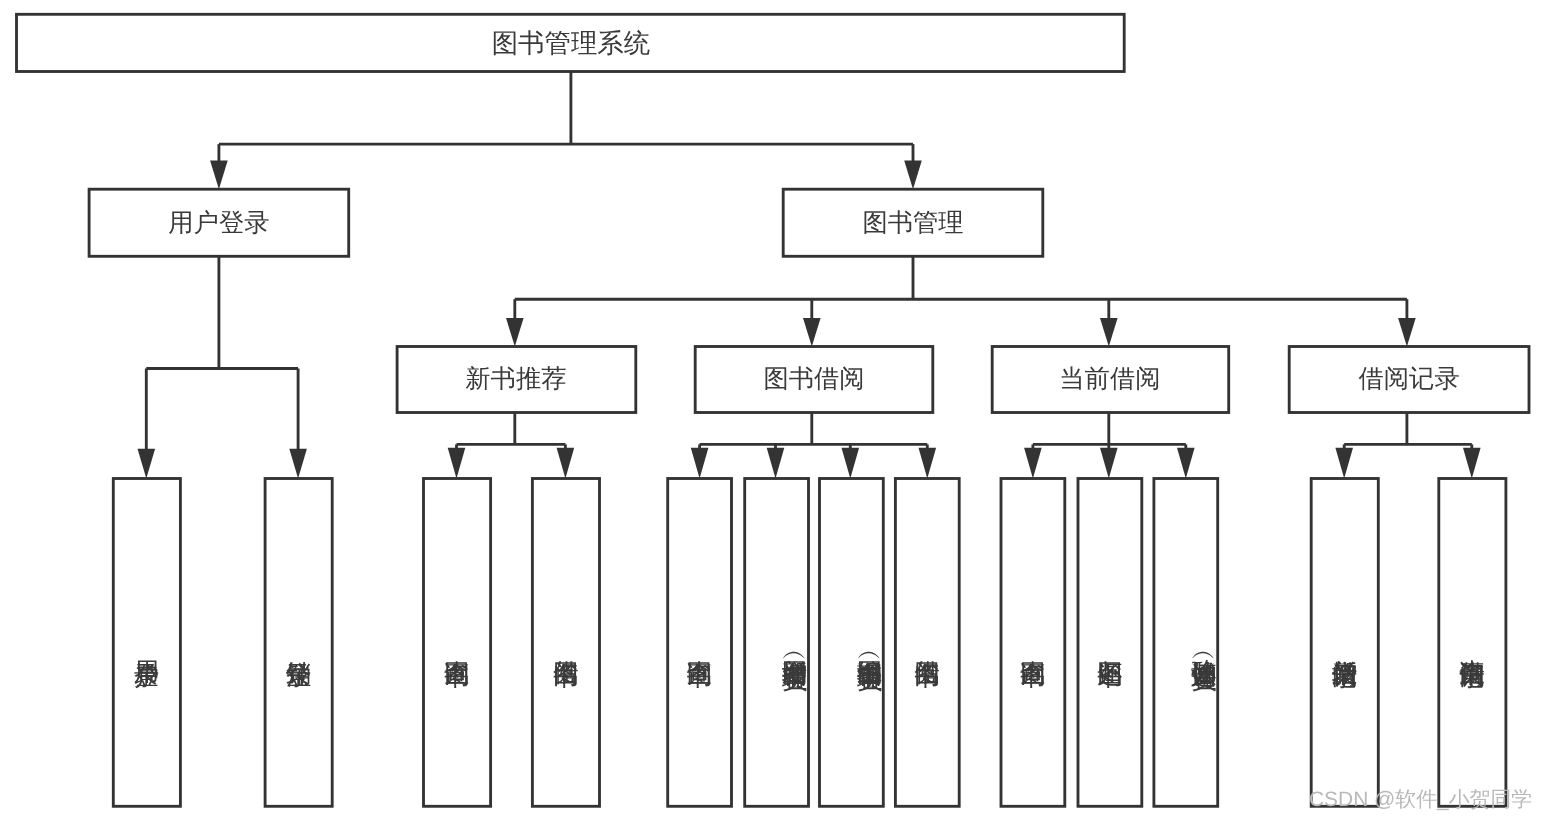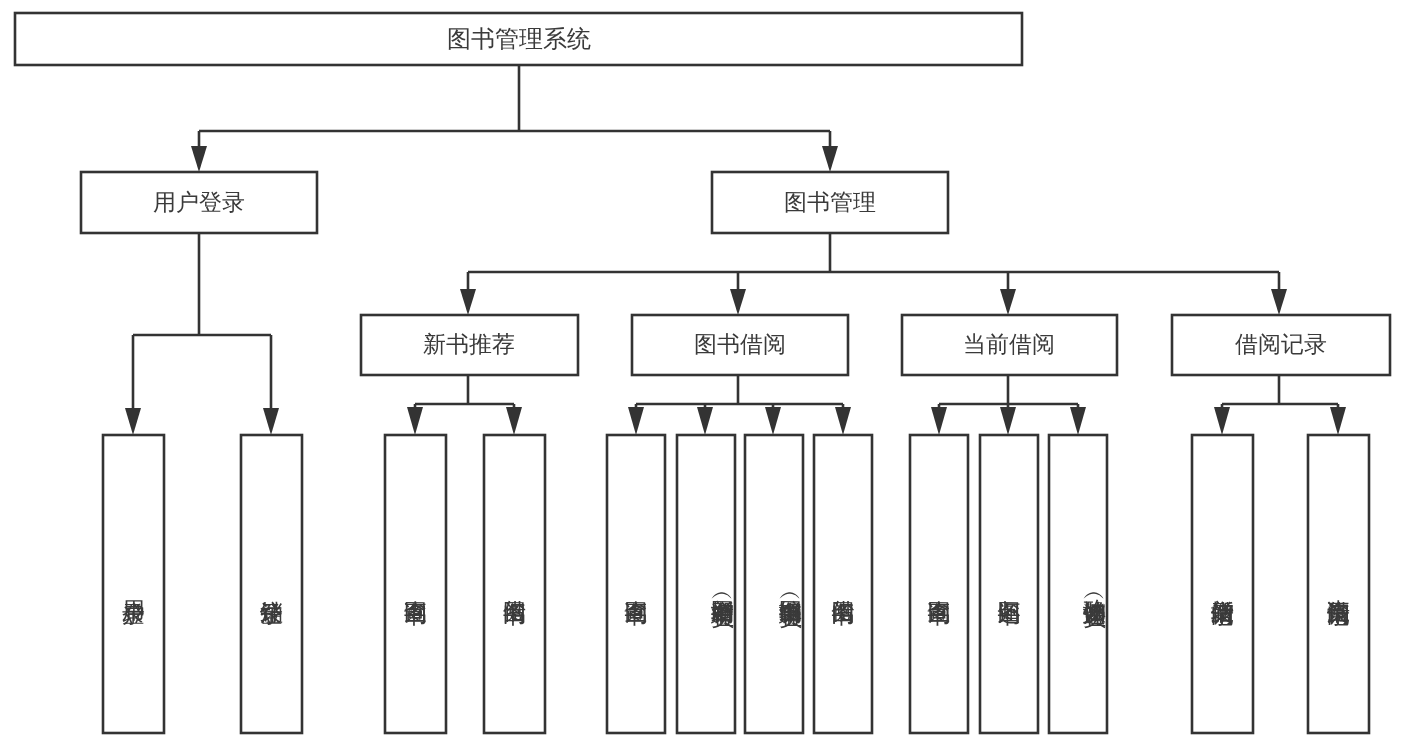--- a/index.html
+++ b/index.html
@@ -202,14 +202,15 @@
   <div class="vlabel" style="left:745px; top:440px; width:58px; height:290px; align-items:flex-start;">编辑图书（管理员）</div>
   <div class="vlabel" style="left:814px; top:435px; width:58px; height:298px;">借阅图书</div>
 
   <div class="vlabel" style="left:910px; top:435px; width:58px; height:298px;">查询图书</div>
   <div class="vlabel" style="left:980px; top:435px; width:58px; height:298px;">归还图书</div>
   <div class="vlabel" style="left:1049px; top:440px; width:58px; height:290px; align-items:flex-start;">确认归还（管理员）</div>
 
   <div class="vlabel" style="left:1192px; top:435px; width:61px; height:298px;">新增借阅记录</div>
   <div class="vlabel" style="left:1308px; top:435px; width:61px; height:298px;">查询借阅记录</div>
 
+  <div class="watermark" style="left:1190px; top:714px;">CSDN @软件_小贺同学</div>
 
 </div>
 
 </body></html>

